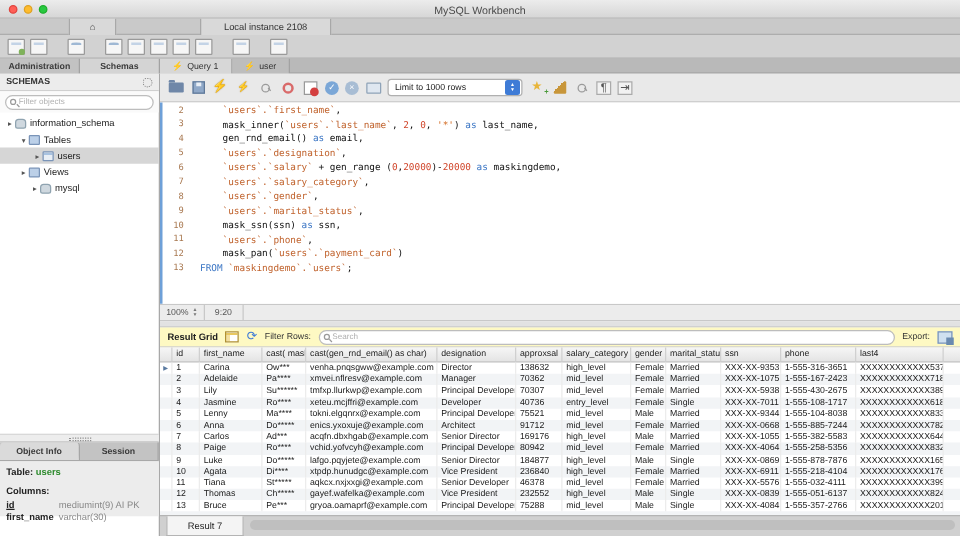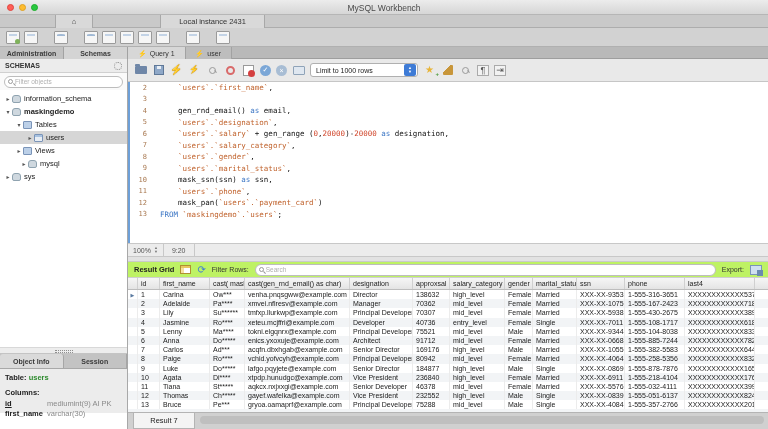--- a/index.html
+++ b/index.html
@@ -117,21 +117,21 @@
   .seg-s { color:#d2691e; }
   .seg-n { color:#d0452a; }
 
   #ed-status { height:14px; background:#ececec; border-top:1px solid #c8c8c8; border-bottom:1px solid #c8c8c8;
     display:flex; align-items:center; font-size:7px; color:#555; }
   #zoom-box { display:flex; align-items:center; gap:3px; padding:0 5px; border-right:1px solid #c8c8c8; height:100%; }
   #zoom-stepper { display:flex; flex-direction:column; font-size:4px; color:#777; line-height:1; }
   #pos-box { padding:0 8px; border-right:1px solid #c8c8c8; height:100%; display:flex; align-items:center; }
   #ed-gap { height:5px; background:#e2e2e2; border-bottom:1px solid #cacaca; }
 
-  #rg-toolbar { height:16px; background:#bef264; border-bottom:1px solid #cfcfcf; display:flex; align-items:center; padding:0 6px; gap:6px; }
+  #rg-toolbar { height:16px; background:#fef9c3; border-bottom:1px solid #cfcfcf; display:flex; align-items:center; padding:0 6px; gap:6px; }
   #rg-label { font-size:7.5px; font-weight:bold; color:#222; }
   .rg-grid-icon { width:11px; height:9px; background:#fff; border:1px solid #b09030; box-shadow:inset 0 2px 0 #e8c860, inset 3px 0 0 #f4e0a0; }
   .rg-refresh { color:#3e7bd6; font-size:10px; line-height:1; }
   .rg-lbl { font-size:7px; color:#333; }
   #rg-search { width:105px; height:12px; }
   .rg-export-icon { width:12px; height:10px; background:#cfe0f0; border:1px solid #7a94b8; position:relative; }
   .rg-export-icon:after { content:""; position:absolute; right:-2px; bottom:-2px; width:6px; height:6px; background:#6a8ab0; }
 
   #grid { font-size:7px; }
   #grid-header { height:12px; display:flex; background:linear-gradient(#f6f6f6,#e4e4e4); border-bottom:1px solid #bdbdbd; }
@@ -170,21 +170,21 @@
     <span class="light green"></span>
   </div>
   <div id="win-title">MySQL Workbench</div>
 </div>
 
 <div id="connrow">
   <div class="conn-tab" id="home-tab">
     <span>⌂</span>
   </div>
   <div class="conn-tab" id="conn-instance">
-    <span>Local instance 2431</span>
+    <span>Local instance 2108</span>
   </div>
 </div>
 
 <div id="maintoolbar">
   <span class="mt-icon">
       <span class="mt-badge"></span>
     </span>
   <span class="mt-icon"></span>
   <span class="mt-gap"></span>
   <span class="mt-icon db"></span>
@@ -227,49 +227,39 @@
       <span class="mag"></span>
       <input placeholder="Filter objects" style="">
     </span>
   </div>
   <div id="tree">
       <div class="tree-item" style="padding-left: 4px;">
         <span class="tree-arrow">▸</span>
         <span class="tree-icon ti-database"></span>
         <span class="tree-label">information_schema</span>
       </div>
-      <div class="tree-item bold" style="padding-left: 4px;">
-        <span class="tree-arrow">▾</span>
-        <span class="tree-icon ti-database"></span>
-        <span class="tree-label">maskingdemo</span>
-      </div>
       <div class="tree-item" style="padding-left: 15px;">
         <span class="tree-arrow">▾</span>
         <span class="tree-icon ti-folder"></span>
         <span class="tree-label">Tables</span>
       </div>
       <div class="tree-item selected" style="padding-left: 26px;">
         <span class="tree-arrow">▸</span>
         <span class="tree-icon ti-table"></span>
         <span class="tree-label">users</span>
       </div>
       <div class="tree-item" style="padding-left: 15px;">
         <span class="tree-arrow">▸</span>
         <span class="tree-icon ti-folder"></span>
         <span class="tree-label">Views</span>
       </div>
-      <div class="tree-item" style="padding-left: 20px;">
+      <div class="tree-item" style="padding-left: 4px; margin-left: 20px;">
         <span class="tree-arrow">▸</span>
         <span class="tree-icon ti-database"></span>
         <span class="tree-label">mysql</span>
-      </div>
-      <div class="tree-item" style="padding-left: 4px;">
-        <span class="tree-arrow">▸</span>
-        <span class="tree-icon ti-database"></span>
-        <span class="tree-label">sys</span>
       </div>
     </div>
 
   <div id="side-splitter">
       <div class="grip"></div>
     </div>
 
   <div id="info-tabs">
     <div class="info-tab active">
       <span>Object Info</span>
@@ -342,35 +332,36 @@
 
   <div id="editor">
       <div class="line">
         <span class="ln">2</span>
         <span class="lm"></span>
         <span class="code"><span class="seg-p">    </span><span class="seg-id">`users`.`first_name`</span><span class="seg-p">,</span></span>
       </div>
       <div class="line">
         <span class="ln">3</span>
         <span class="lm"></span>
+        <span class="code"><span class="seg-p">    mask_inner(</span><span class="seg-id">`users`.`last_name`</span><span class="seg-p">, </span><span class="seg-n">2</span><span class="seg-p">, </span><span class="seg-n">0</span><span class="seg-p">, </span><span class="seg-s">'*'</span><span class="seg-p">) </span><span class="seg-k">as</span><span class="seg-p"> last_name,</span></span>
       </div>
       <div class="line">
         <span class="ln">4</span>
         <span class="lm"></span>
         <span class="code"><span class="seg-p">    gen_rnd_email() </span><span class="seg-k">as</span><span class="seg-p"> email,</span></span>
       </div>
       <div class="line">
         <span class="ln">5</span>
         <span class="lm"></span>
         <span class="code"><span class="seg-p">    </span><span class="seg-id">`users`.`designation`</span><span class="seg-p">,</span></span>
       </div>
       <div class="line">
         <span class="ln">6</span>
         <span class="lm"></span>
-        <span class="code"><span class="seg-p">    </span><span class="seg-id">`users`.`salary`</span><span class="seg-p"> + gen_range (</span><span class="seg-n">0</span><span class="seg-p">,</span><span class="seg-n">20000</span><span class="seg-p">)-</span><span class="seg-n">20000</span><span class="seg-p"> </span><span class="seg-k">as</span><span class="seg-p"> designation,</span></span>
+        <span class="code"><span class="seg-p">    </span><span class="seg-id">`users`.`salary`</span><span class="seg-p"> + gen_range (</span><span class="seg-n">0</span><span class="seg-p">,</span><span class="seg-n">20000</span><span class="seg-p">)-</span><span class="seg-n">20000</span><span class="seg-p"> </span><span class="seg-k">as</span><span class="seg-p"> maskingdemo,</span></span>
       </div>
       <div class="line">
         <span class="ln">7</span>
         <span class="lm"></span>
         <span class="code"><span class="seg-p">    </span><span class="seg-id">`users`.`salary_category`</span><span class="seg-p">,</span></span>
       </div>
       <div class="line">
         <span class="ln">8</span>
         <span class="lm"></span>
         <span class="code"><span class="seg-p">    </span><span class="seg-id">`users`.`gender`</span><span class="seg-p">,</span></span>

